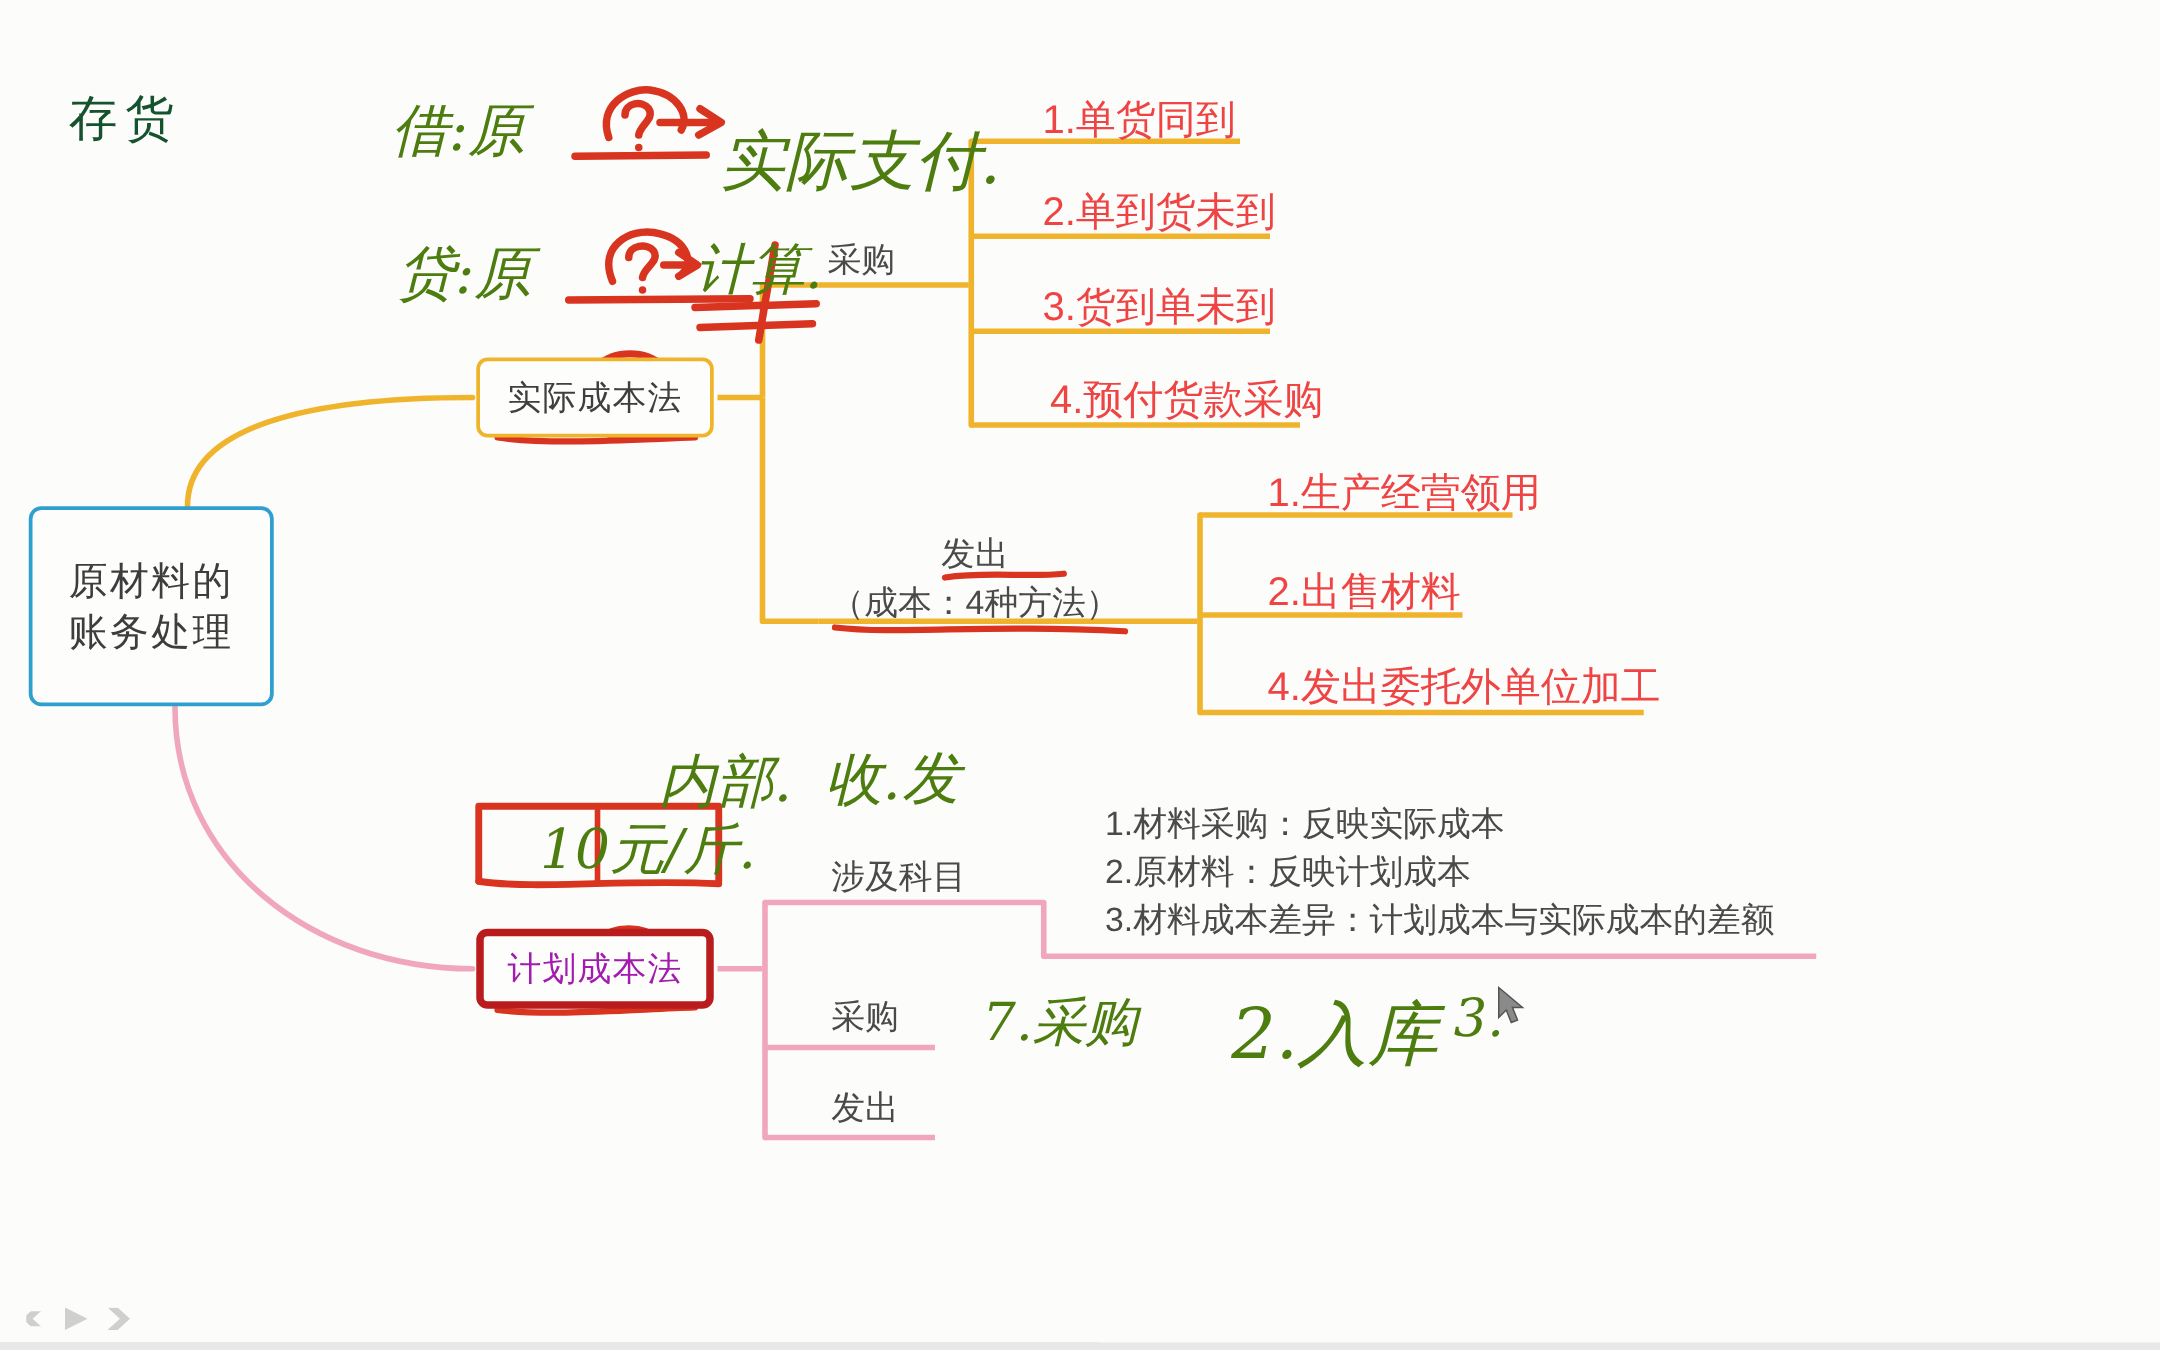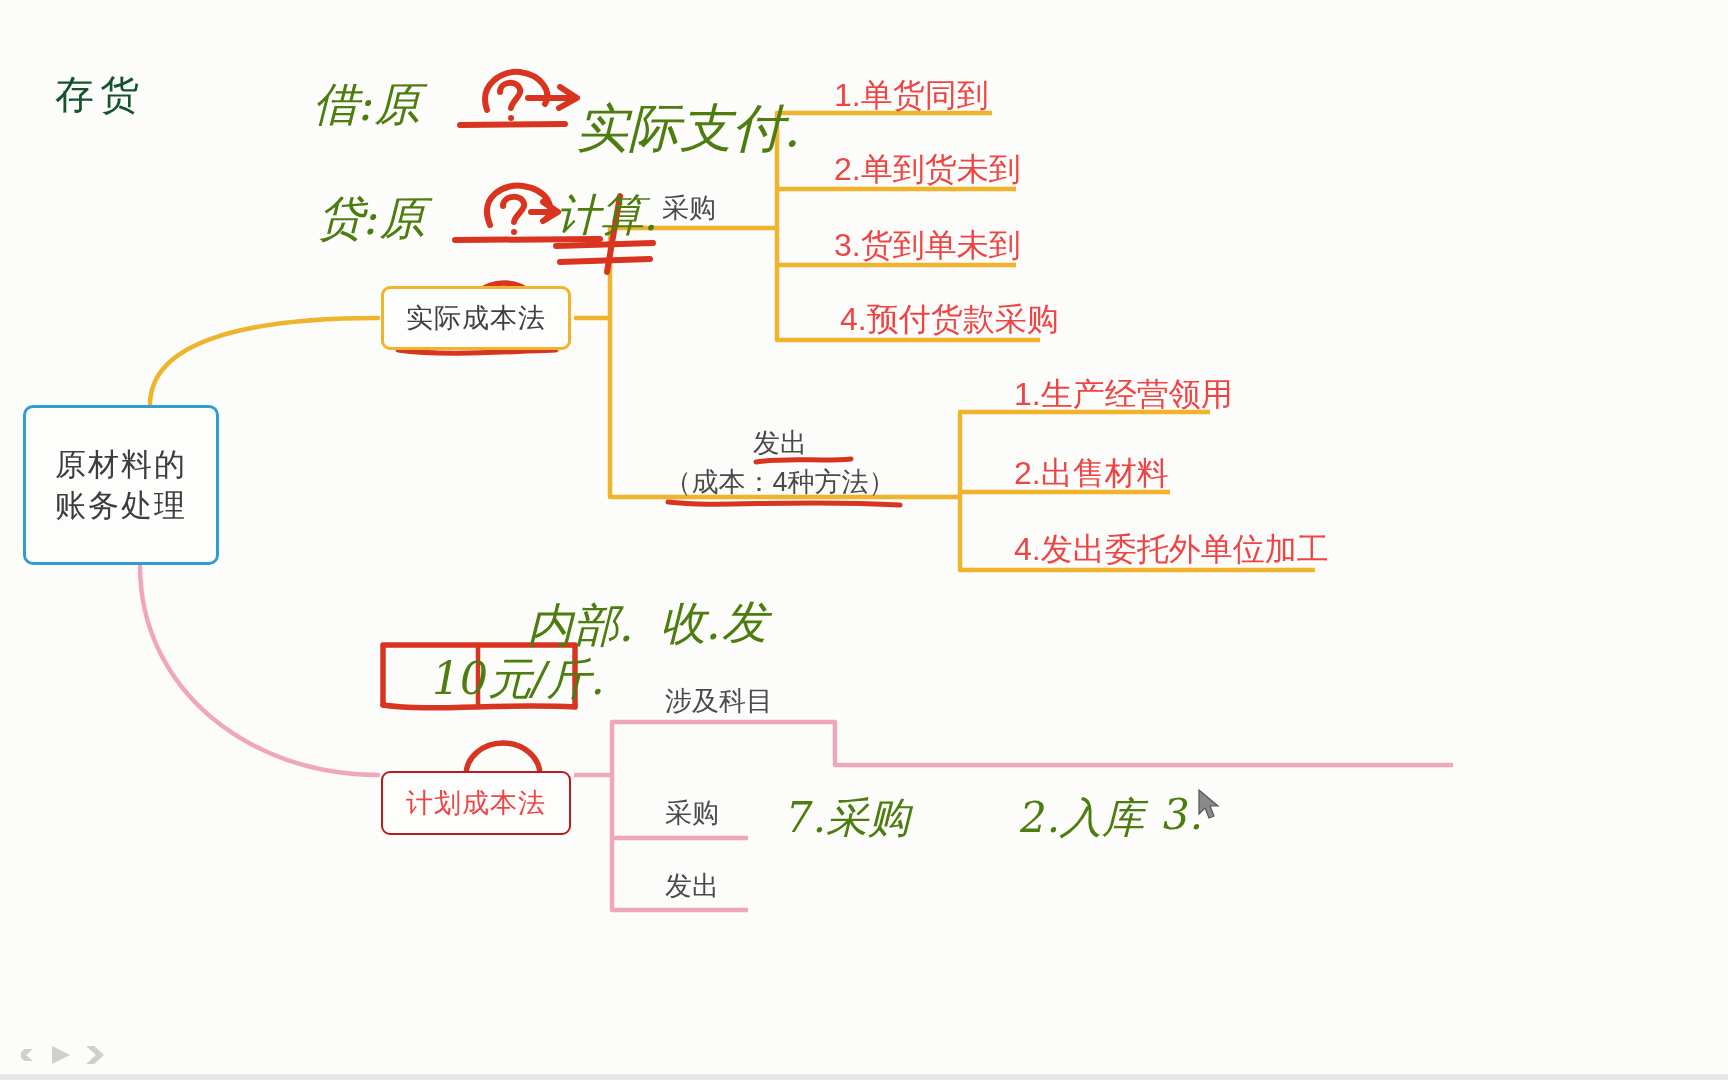--- a/index.html
+++ b/index.html
@@ -22,22 +22,22 @@
     border:3px solid #2f9fd0;border-radius:10px;
     flex-direction:column;line-height:1.33;font-size:31px;color:#3d3d3d;letter-spacing:2px;
   }
   .actual-cost-node{
     left:381px;top:286px;width:190px;height:64px;
     border:3px solid #efb42c;border-radius:9px;
     font-size:27px;color:#3f3f3f;letter-spacing:1px;
   }
   .plan-cost-node{
     left:381px;top:743px;width:190px;height:64px;
-    border:2px solid #b91c1c;border-radius:9px;
-    font-size:27px;color:#ef4444;letter-spacing:1px;margin-top:28px;
+    border:6px solid #b91c1c;border-radius:9px;
+    font-size:27px;color:#a21caf;letter-spacing:1px;
   }
 
   
   .lbl{position:absolute;color:#4a4a4a;white-space:nowrap;}
   .lbl-mid{font-size:27px;}
   .leaf{font-size:32px;color:#ef4444;}
 
   .two-line{position:absolute;text-align:center;color:#4a4a4a;line-height:1.45;}
 
   
@@ -160,37 +160,42 @@
   <div class="two-line" style="left:650px;top:424px;width:260px;font-size:27px;">
     <div>发出</div>
     <div>（成本：4种方法）</div>
   </div>
 
   <div class="lbl leaf" style="left:1014px;top:373px;">1.生产经营领用</div>
   <div class="lbl leaf" style="left:1014px;top:452px;">2.出售材料</div>
   <div class="lbl leaf" style="left:1014px;top:528px;">4.发出委托外单位加工</div>
 
   <div class="lbl lbl-mid" style="left:665px;top:683px;">涉及科目</div>
+  <div class="info-block">
+    <div>1.材料采购：反映实际成本</div>
+    <div>2.原材料：反映计划成本</div>
+    <div>3.材料成本差异：计划成本与实际成本的差额</div>
+  </div>
 
   <div class="lbl lbl-mid" style="left:665px;top:795px;">采购</div>
   <div class="lbl lbl-mid" style="left:665px;top:868px;">发出</div>
 
   <div class="hand" style="left:313px;top:74px;font-size:46px;">借:原</div>
   <div class="hand" style="left:576px;top:94px;font-size:52px;">实际支付.</div>
 
   <div class="hand" style="left:318px;top:188px;font-size:46px;">贷:原</div>
   <div class="hand" style="left:556px;top:186px;font-size:44px;">计算.</div>
 
   <div class="hand" style="left:392px;top:650px;font-size:44px;margin-left:40px;">10元/斤.</div>
   <div class="hand" style="left:527px;top:595px;font-size:46px;">内部.</div>
   <div class="hand" style="left:660px;top:593px;font-size:46px;">收.</div>
   <div class="hand" style="left:722px;top:592px;font-size:46px;">发</div>
 
   <div class="hand" style="left:786px;top:790px;font-size:42px;">7.采购</div>
-  <div class="hand" style="left:985px;top:790px;font-size:42px;margin-left:35px;">2.入库</div>
+  <div class="hand" style="left:985px;top:790px;font-size:56px;">2.入库</div>
   <div class="hand" style="left:1163px;top:790px;font-size:42px;">3.</div>
 
   <svg style="position:absolute;left:1196px;top:788px;width:26px;height:34px;" viewBox="0 0 26 34">
     <path d="M3,2 L3,26 L9,20 L13,30 L18,28 L14,18 L22,18 Z" fill="#8a8a8a" stroke="#555" stroke-width="1.2"></path>
   </svg>
 
   <div class="player-icons">
     <span style="background:
         linear-gradient(45deg,#999 0 0) no-repeat center/12px 12px;
         clip-path:polygon(100% 0,45% 50%,100% 100%, 55% 100%, 0 50%, 55% 0);"></span>

